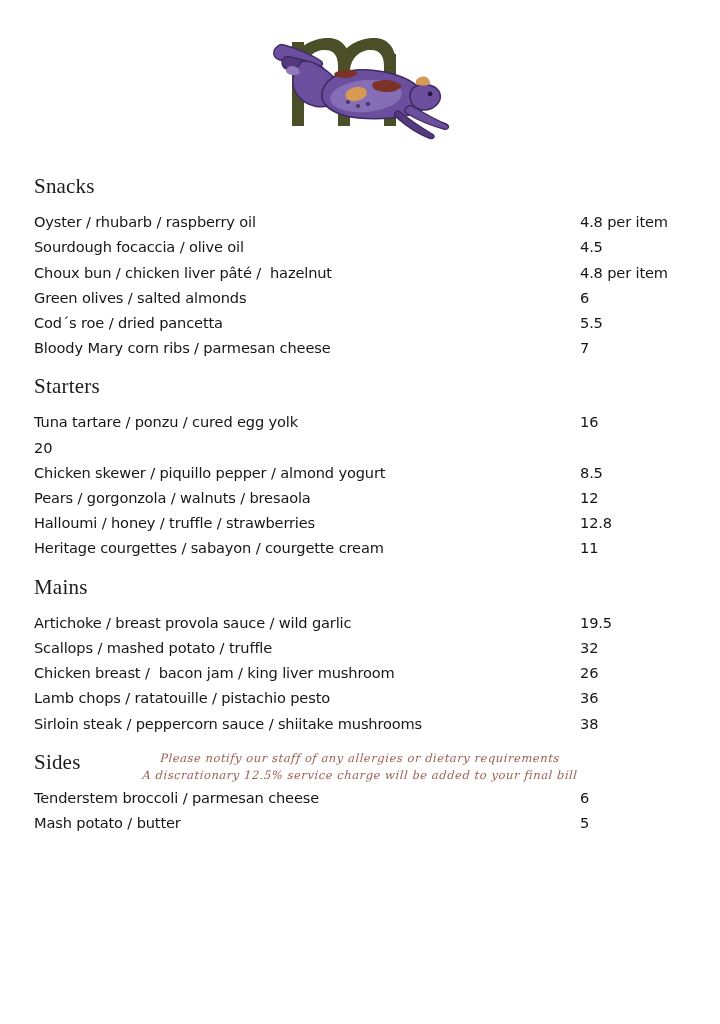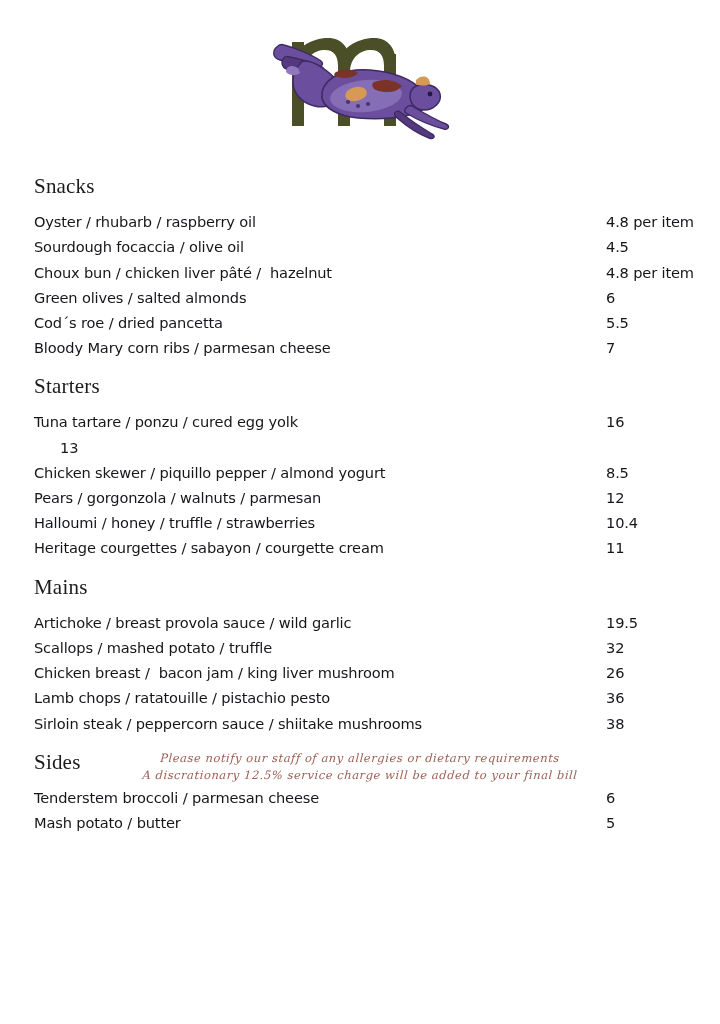--- a/index.html
+++ b/index.html
@@ -81,21 +81,20 @@
   }
 
   .item-price {
     font-family: "DejaVu Sans", "Liberation Sans", sans-serif;
     font-size: 14.6px;
     font-weight: 400;
     color: #15161a;
     letter-spacing: -0.15px;
     text-align: left;
     white-space: pre;
-    margin-left: 26px;
   }
 
   
   .footer-note {
     position: absolute;
     left: 0;
     right: 0;
     bottom: 12px;
     text-align: center;
   }
@@ -207,33 +206,33 @@
     </div>
 
     <div class="section">
       <div class="section-title">Starters</div>
       <div class="items">
         <div class="item-row">
           <span class="item-name">Tuna tartare / ponzu / cured egg yolk</span>
           <span class="item-price">16</span>
         </div>
         <div class="item-row">
-          <span class="item-price">13</span>
+          <span class="item-price">20</span>
         </div>
         <div class="item-row">
           <span class="item-name">Chicken skewer / piquillo pepper / almond yogurt</span>
           <span class="item-price">8.5</span>
         </div>
         <div class="item-row">
-          <span class="item-name">Pears / gorgonzola / walnuts / parmesan</span>
+          <span class="item-name">Pears / gorgonzola / walnuts / bresaola</span>
           <span class="item-price">12</span>
         </div>
         <div class="item-row">
           <span class="item-name">Halloumi / honey / truffle / strawberries</span>
-          <span class="item-price">10.4</span>
+          <span class="item-price">12.8</span>
         </div>
         <div class="item-row">
           <span class="item-name">Heritage courgettes / sabayon / courgette cream</span>
           <span class="item-price">11</span>
         </div>
       </div>
     </div>
 
     <div class="section">
       <div class="section-title">Mains</div>

